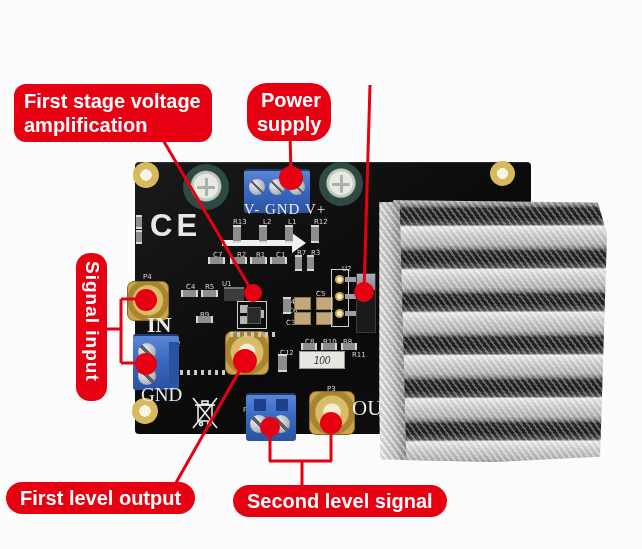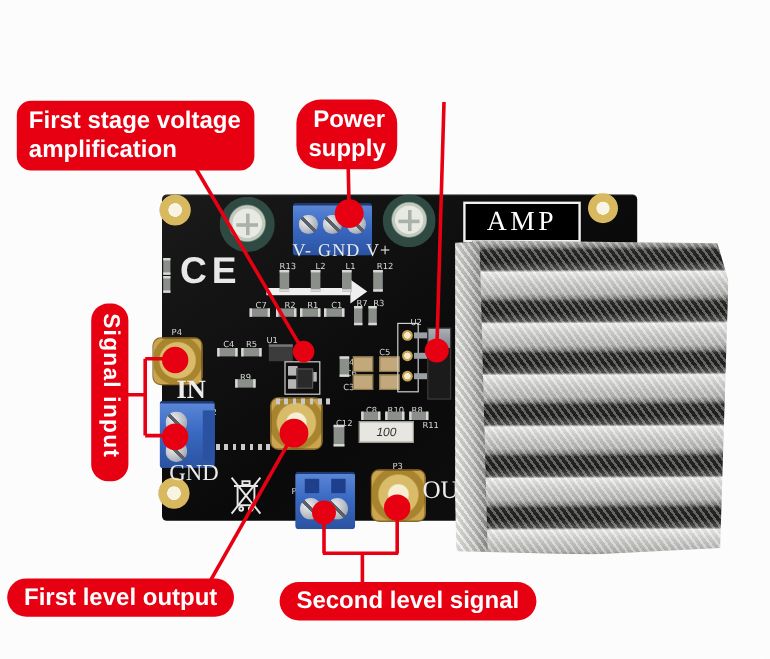--- a/index.html
+++ b/index.html
@@ -90,21 +90,20 @@
     <div class="ecap" style="left:184px;top:0;width:44px;height:44px;"></div>
 
     <div class="term" style="left:109px;top:7px;width:66px;height:42px;">
       <div class="screw" style="left:5px;top:8px;width:16px;height:16px;"></div>
       <div class="screw" style="left:25px;top:8px;width:16px;height:16px;"></div>
       <div class="screw" style="left:45px;top:8px;width:16px;height:16px;"></div>
     </div>
     <div class="silk" style="left:108px;top:39px;width:84px;font-size:15px;text-align:center;letter-spacing:1px;">V- GND V+</div>
 
     <div class="ce">CE</div>
-    <div class="amp-badge">AMP</div>
     <div class="arrow-shaft"></div>
     <div class="arrow-head"></div>
 
     <span class="ref" style="left:98px;top:57px;">R13</span>
     <span class="ref" style="left:128px;top:57px;">L2</span>
     <span class="ref" style="left:153px;top:57px;">L1</span>
     <span class="ref" style="left:179px;top:57px;">R12</span>
     <span class="ref" style="left:78px;top:90px;">C7</span>
     <span class="ref" style="left:102px;top:90px;">R2</span>
     <span class="ref" style="left:121px;top:90px;">R1</span>

